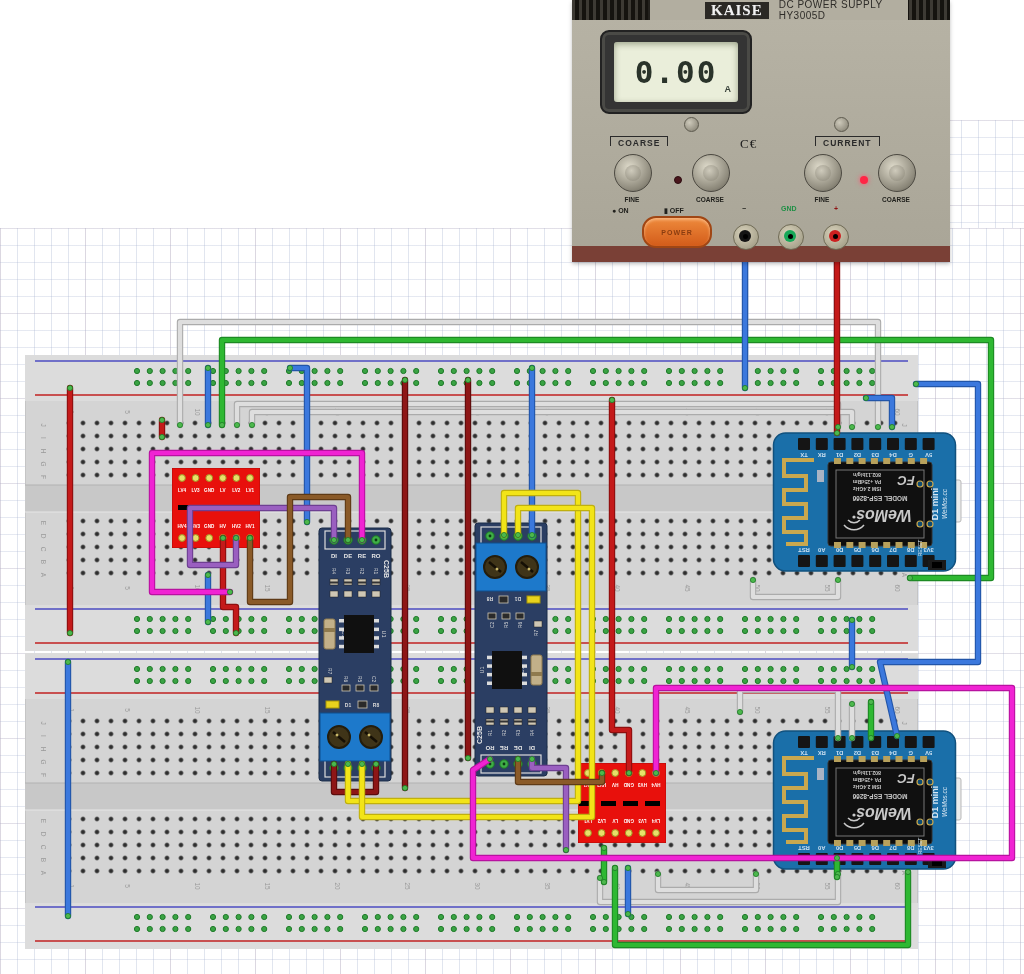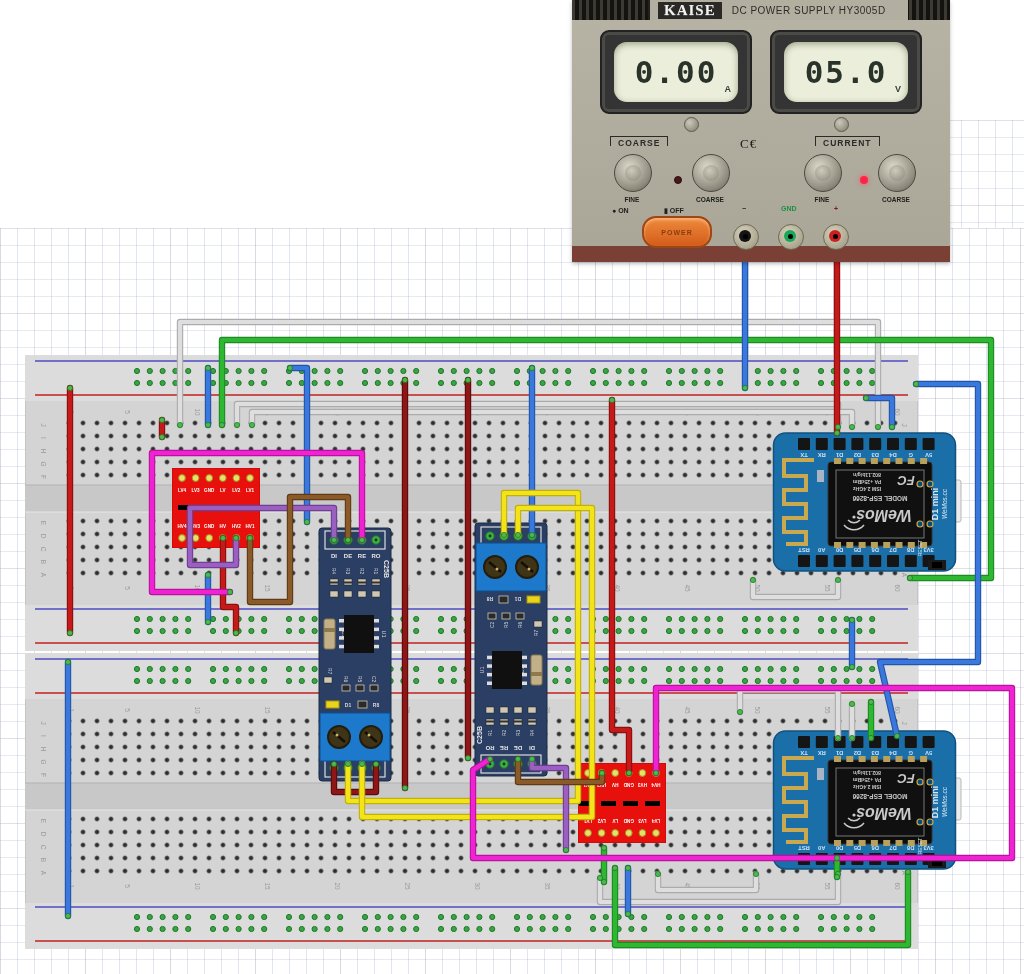--- a/index.html
+++ b/index.html
@@ -14,25 +14,25 @@
     background-size:17px 17px,17px 17px,85px 85px,85px 85px;}
   
   #psu{position:absolute;left:572px;top:0;width:378px;height:262px;z-index:25;
        background:linear-gradient(#b7b3a5,#a9a597);box-shadow:0 2px 4px rgba(0,0,0,.25);}
   #psu .tablestrip{position:absolute;left:0;bottom:0;width:100%;height:16px;background:#7a4036;}
   #psu .topstrip{position:absolute;left:0;top:0;width:100%;height:20px;background:#23211d;}
   #psu .vent{position:absolute;top:0;height:20px;background:repeating-linear-gradient(90deg,#3d3a34 0 3px,#15130f 3px 7px);}
   #psu .brandbar{position:absolute;left:78px;top:0;width:250px;height:20px;background:#b2aea0;
        display:flex;align-items:center;gap:10px;padding-left:8px;}
   .brand{font-weight:bold;font-size:15px;color:#f2f2f2;text-shadow:0 1px 1px #555;
-         background:#2b2925;padding:0 6px;letter-spacing:1px;font-family:"Liberation Serif",serif;}
+         background:#2b2925;padding:0 6px;letter-spacing:1px;font-family:"Liberation Serif",serif;margin-left:47px;}
   .modeltxt{font-size:10px;color:#2e2c28;font-weight:normal;letter-spacing:.5px;}
   .display{position:absolute;top:30px;width:148px;height:80px;background:#343434;border-radius:9px;
            border:2px solid #222;box-shadow:inset 0 0 0 3px #4a4a46;}
-  .lcd{position:absolute;left:12px;top:10px;right:12px;bottom:10px;background:#eaeeda;border-radius:13px;
+  .lcd{position:absolute;left:12px;top:10px;right:12px;bottom:10px;background:#eaeeda;border-radius:3px;
        box-shadow:inset 0 2px 6px rgba(60,70,40,.45);display:flex;align-items:center;justify-content:center;}
   .digits{font-family:"DejaVu Sans Mono",monospace;font-weight:bold;font-size:31px;color:#2a332a;letter-spacing:2px;}
   .unit{position:absolute;right:7px;bottom:8px;font-size:9px;color:#39423a;font-weight:bold;}
   .screw{position:absolute;width:13px;height:13px;border-radius:50%;
          background:radial-gradient(circle at 35% 35%,#cdc9ba,#7e7a6c);border:1px solid #5d5a4e;}
   .panel-label{position:absolute;font-size:8.5px;font-weight:bold;color:#2a2a2a;letter-spacing:1px;
          border-top:1.5px solid #2a2a2a;border-left:1.5px solid #2a2a2a;border-right:1.5px solid #2a2a2a;
          padding:1px 7px 0;height:8px;}
   .ce{position:absolute;font-size:13px;color:#1d1d1d;letter-spacing:1px;font-family:"Liberation Serif",serif;}
   .knob{position:absolute;width:36px;height:36px;border-radius:50%;
@@ -2319,26 +2319,20 @@
   <div class="brandbar">
     <span class="brand">KAISE</span>
     <span class="modeltxt">DC POWER SUPPLY HY3005D</span>
   </div>
   <div class="display" style="left:28px;">
     <div class="lcd">
       <span class="digits">0.00</span>
       <span class="unit">A</span>
     </div>
   </div>
-  <div class="display" style="left:198px;">
-    <div class="lcd">
-      <span class="digits">05.0</span>
-      <span class="unit">V</span>
-    </div>
-  </div>
   <div class="screw" style="left:112px;top:117px;"></div>
   <div class="screw" style="left:262px;top:117px;"></div>
 
   <div class="panel-label" style="left:38px;top:136px;">COARSE</div>
   <div class="ce" style="left:168px;top:136px;">C€</div>
   <div class="panel-label" style="left:243px;top:136px;">CURRENT</div>
 
   <div class="knob" style="left:42px;top:154px;"></div>
   <div class="knob" style="left:120px;top:154px;"></div>
   <div class="knob" style="left:232px;top:154px;"></div>

